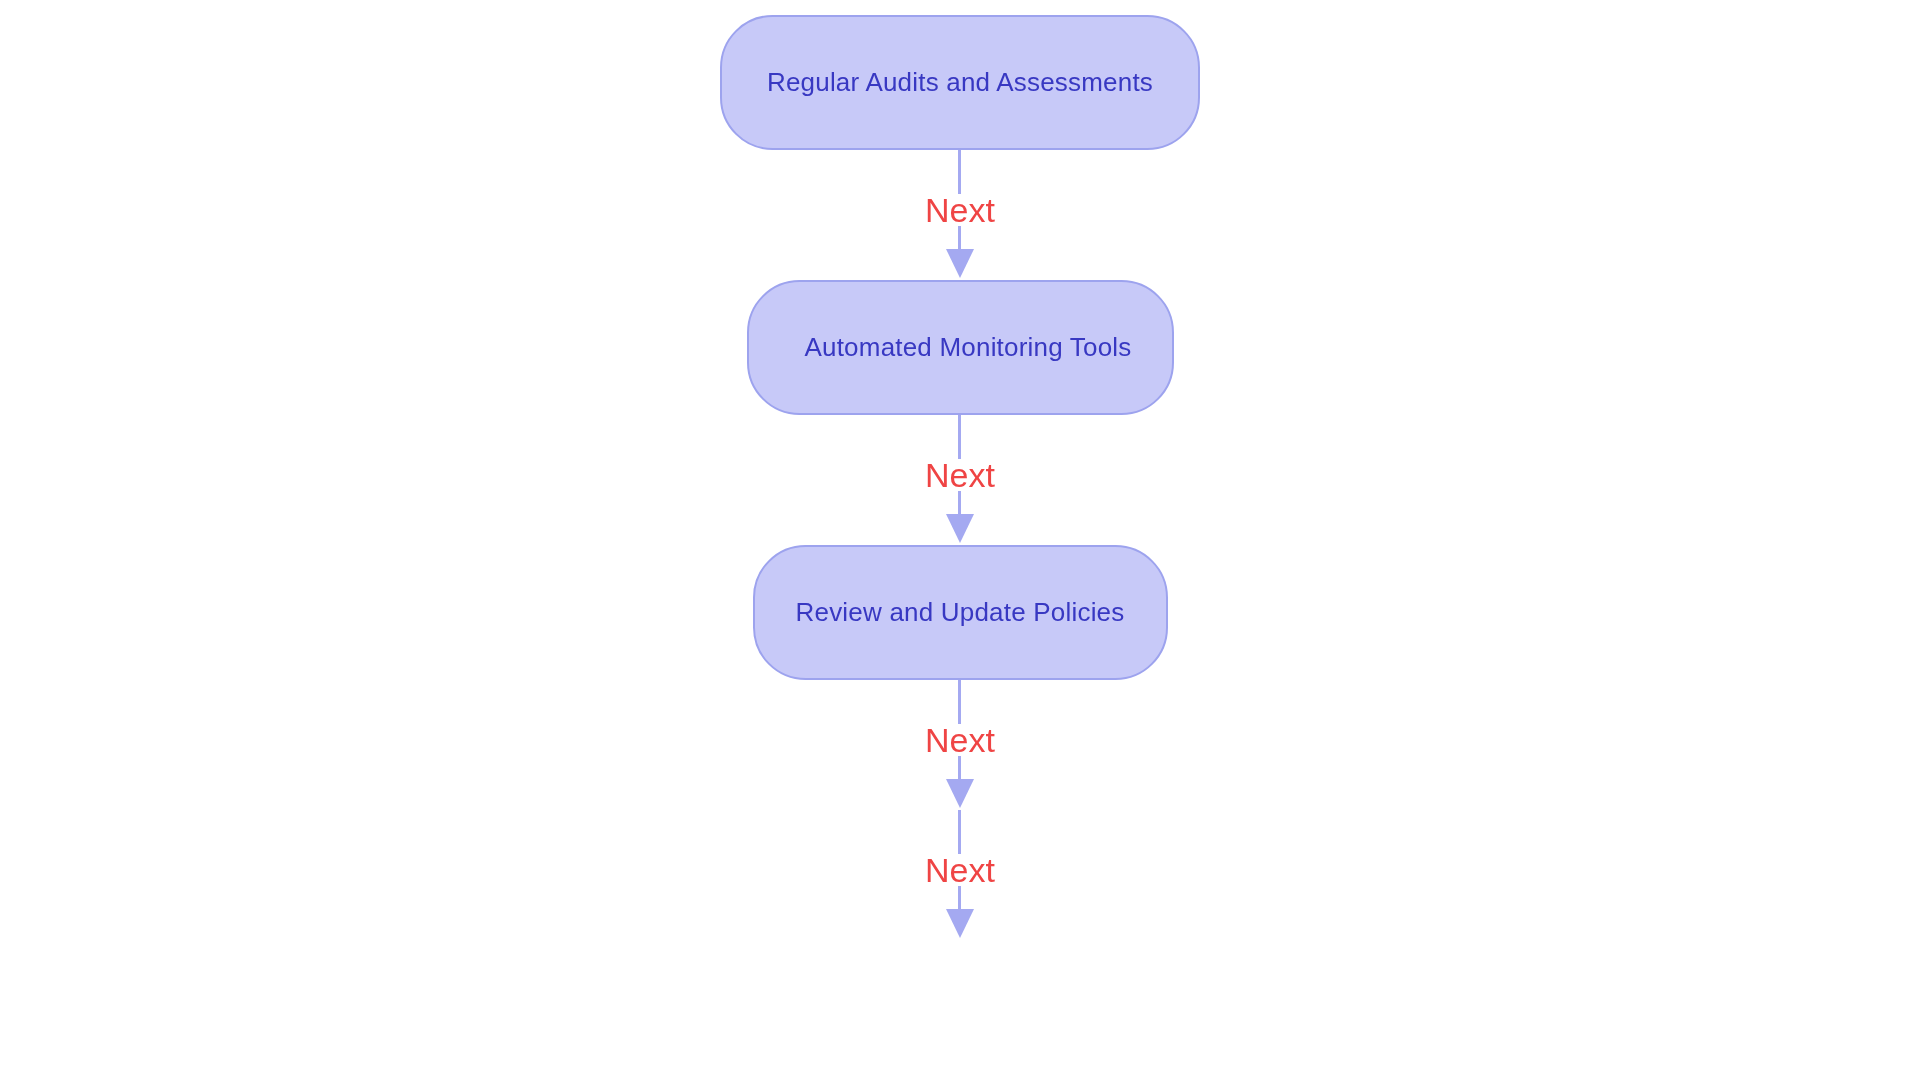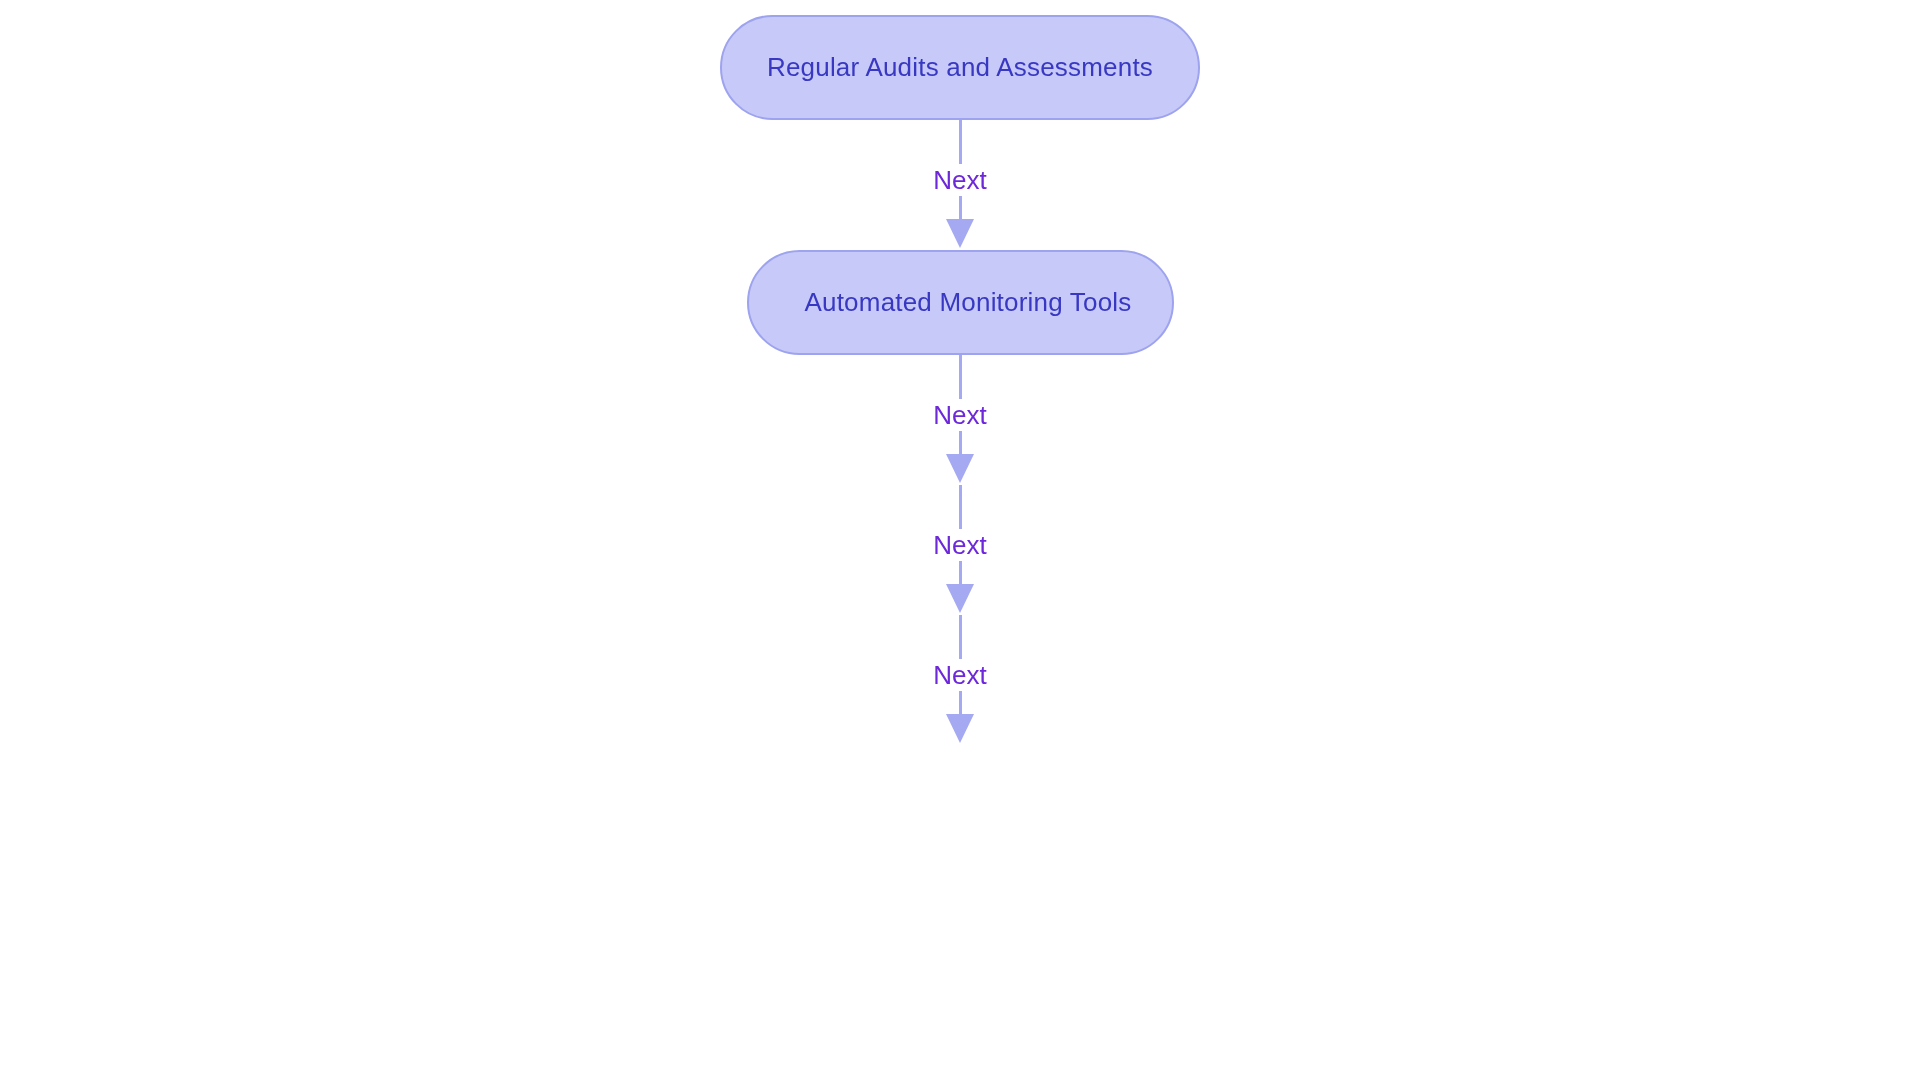--- a/index.html
+++ b/index.html
@@ -14,21 +14,21 @@
     height: 1083px;
     background: #ffffff;
     overflow: hidden;
     display: flex;
     flex-direction: column;
     align-items: center;
     padding-top: 15px;
     box-sizing: border-box;
   }
   .node {
-    height: 105px;
+    height: 135px;
     border-radius: 52.5px;
     background: #c7c9f8;
     border: 2px solid #9da3ee;
     box-sizing: border-box;
     display: flex;
     align-items: center;
     justify-content: center;
     flex: 0 0 auto;
     padding: 0 40px;
   }
@@ -52,22 +52,22 @@
     align-items: center;
     justify-content: flex-start;
   }
   .edge-line {
     width: 3px;
     background: #a4a9f1;
   }
   .seg1 { height: 44px; }
   .seg2 { height: 23px; }
   .edge-label {
-    font-size: 26px;
-    color: #6d28d9;
+    font-size: 34px;
+    color: #ef4444;
     line-height: 32px;
     height: 32px;
     padding: 0 6px;
     background: #ffffff;
     white-space: nowrap;
   }
   .arrowhead {
     width: 0;
     height: 0;
     border-left: 14px solid transparent;
@@ -95,20 +95,23 @@
     <span class="node-label">Automated Monitoring Tools</span>
   </div>
 
   <div class="connector">
     <div class="edge-line seg1"></div>
     <div class="edge-label">Next</div>
     <div class="edge-line seg2"></div>
     <div class="arrowhead"></div>
   </div>
 
+  <div class="node w3">
+    <span class="node-label">Review and Update Policies</span>
+  </div>
 
   <div class="connector">
     <div class="edge-line seg1"></div>
     <div class="edge-label">Next</div>
     <div class="edge-line seg2"></div>
     <div class="arrowhead"></div>
   </div>
 
 
   <div class="connector">

